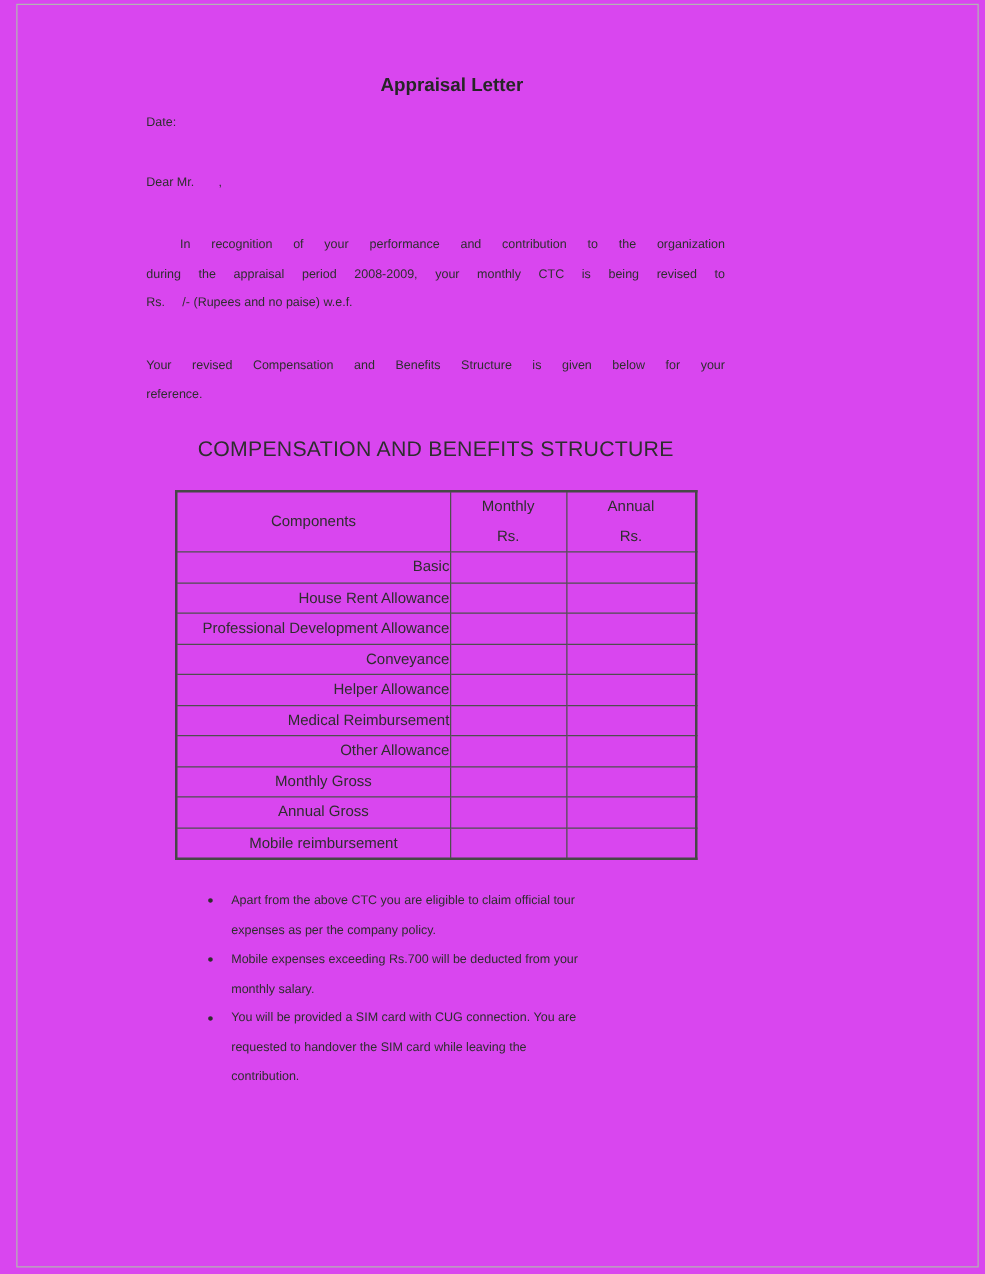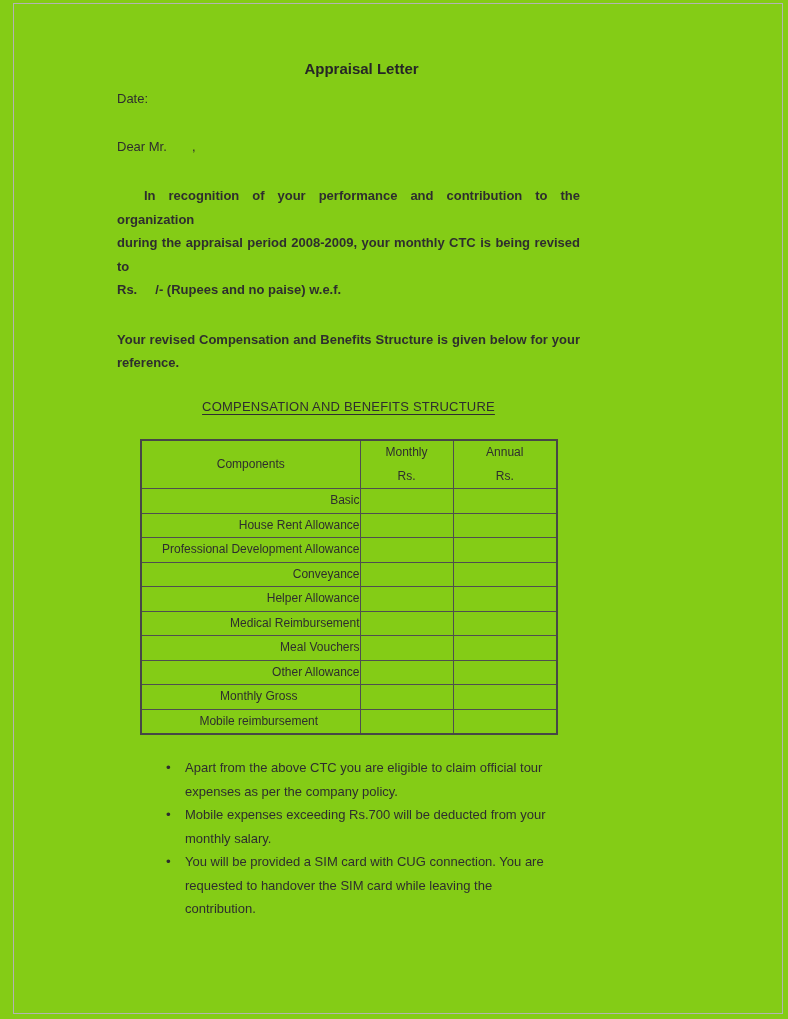--- a/index.html
+++ b/index.html
@@ -3,51 +3,50 @@
 <meta charset="utf-8">
 <style>
   html, body { margin:0; padding:0; }
   body {
     width:788px; height:1019px;
     background:#fdfdfc;
     font-family:"Liberation Sans","DejaVu Sans",sans-serif;
     color:#2e2e2e;
     -webkit-font-smoothing:antialiased;
   }
-  .page { position:relative; width:788px; height:1019px; overflow:hidden; background:#84cc16; }
+  .page { position:relative; width:788px; height:1019px; overflow:hidden; background:#d946ef; }
   .frame {
     position:absolute; left:13px; top:3px;
     width:770px; height:1011px;
     border:1px solid #b3b3b3;
     box-sizing:border-box;
     pointer-events:none;
   }
   .content { position:absolute; left:117px; top:0; width:463px; }
 
   .title {
     margin:59px 0 0; padding:0;
     font-size:15px; font-weight:bold;
     line-height:20px; text-align:center;
     position:relative; left:13px;
     color:#262626;
   }
-  .line { font-size:13px; line-height:23.5px; }
+  .line { font-size:10px; line-height:23.5px; }
   .pre  { white-space:pre; }
   .j    { text-align:justify; text-align-last:justify; }
   .indent { text-indent:27px; }
 
   .date-line  { margin-top:8px; }
   .salutation { margin-top:24px; }
-  .para       { margin-top:26px;font-weight:bold; }
+  .para       { margin-top:26px; }
 
   .heading {
     margin-top:20px;
-    font-size:13px; line-height:23.5px;
+    font-size:17px; line-height:23.5px;
     text-align:center;
-    text-decoration:underline;
     text-underline-offset:3px;
     letter-spacing:0.2px;
   }
 
   table.comp {
     margin:21px 0 0 23px;
     border-collapse:collapse;
     width:416px; table-layout:fixed;
     border:2px solid #474747;
     font-size:12px;
@@ -142,31 +141,31 @@
           <td class="label">Helper Allowance</td>
           <td></td>
           <td></td>
         </tr>
         <tr>
           <td class="label">Medical Reimbursement</td>
           <td></td>
           <td></td>
         </tr>
         <tr>
-          <td class="label">Meal Vouchers</td>
-          <td></td>
-          <td></td>
-        </tr>
-        <tr>
           <td class="label">Other Allowance</td>
           <td></td>
           <td></td>
         </tr>
         <tr class="center-row">
           <td class="label">Monthly Gross</td>
+          <td></td>
+          <td></td>
+        </tr>
+        <tr class="center-row">
+          <td class="label">Annual Gross</td>
           <td></td>
           <td></td>
         </tr>
         <tr class="center-row">
           <td class="label">Mobile reimbursement</td>
           <td></td>
           <td></td>
         </tr>
       </tbody>
     </table>

